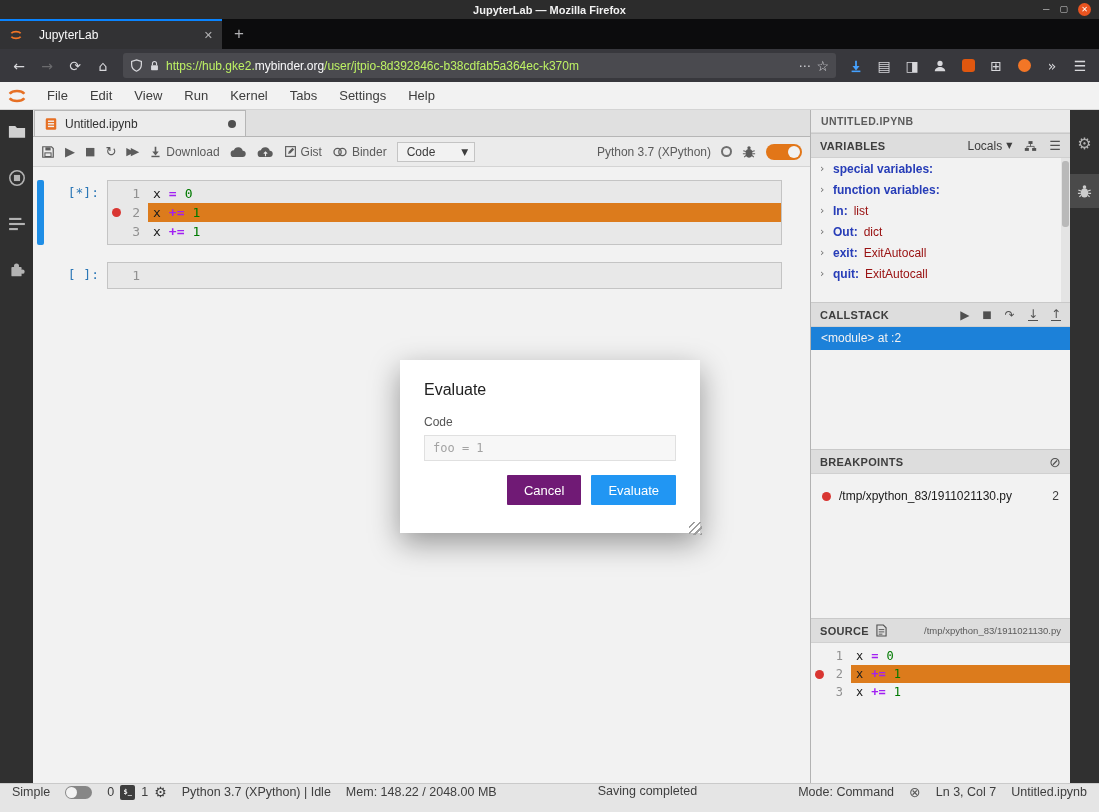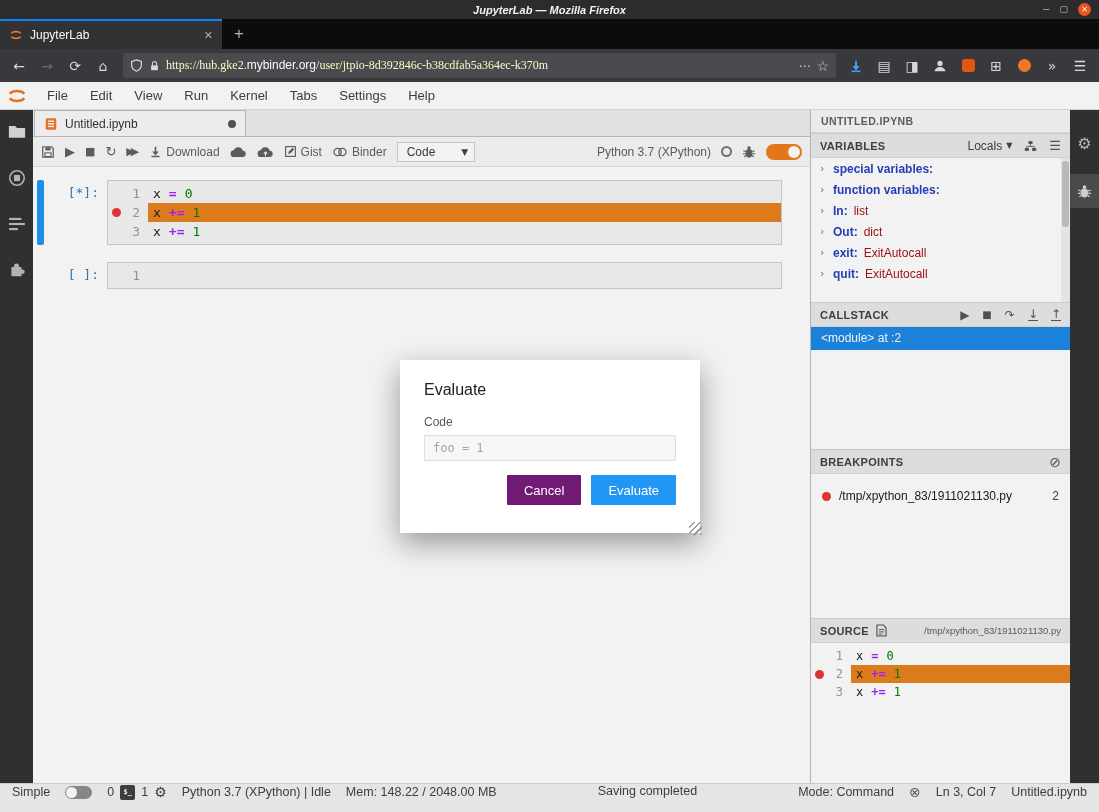--- a/index.html
+++ b/index.html
@@ -4,41 +4,41 @@
 <style>
   * { margin:0; padding:0; box-sizing:border-box; }
   html,body { width:1099px; height:812px; overflow:hidden; }
   body { font-family:"Liberation Sans",sans-serif; background:#000; }
   .glyph { font-family:"DejaVu Sans",sans-serif; }
 
   .screen { position:relative; width:1099px; height:812px; display:flex; flex-direction:column; }
 
   
   .titlebar { height:19px; background:#2c2c2c; position:relative; display:flex; align-items:center; flex:0 0 auto; }
-  .titlebar-title { position:absolute; left:0; right:0; text-align:center; color:#f2f2f2; font-size:11px; font-weight:bold;font-style:italic; }
+  .titlebar-title { position:absolute; left:0; right:0; text-align:center; color:#f2f2f2; font-size:11px; font-weight:bold; }
   .titlebar-controls { margin-left:auto; display:flex; align-items:center; gap:10px; padding-right:8px; z-index:1; }
   .tb-btn { color:#c9c9c9; font-size:9px; line-height:1; cursor:default; }
   .tb-close { width:13px; height:13px; background:var(--ubuntu-close-orange,#e95420); border-radius:50%; color:#fff; font-size:8px; display:flex; align-items:center; justify-content:center; }
 
   
   .ff-tabbar { height:30px; background:#0c0c0d; display:flex; align-items:stretch; flex:0 0 auto; }
-  .ff-tab { width:222px; background:#323234; border-top:2px solid #0a84ff; display:flex; align-items:center; gap:7px; padding:0 9px; }
+  .ff-tab { width:222px; background:#323234; border-top:2px solid #0a84ff; display:flex; align-items:center; gap:16px; padding:0 9px; }
   .favicon { width:14px; height:14px; flex:0 0 auto; display:flex; }
   .ff-tab-title { flex:1; color:#f9f9fa; font-size:12px; white-space:nowrap; overflow:hidden; }
   .ff-tab-close { color:#b1b1b3; font-size:11px; }
   .ff-newtab { color:#b1b1b3; font-size:17px; padding:0 12px; display:flex; align-items:center; }
 
   
   .ff-navbar { height:33px; background:#38383d; display:flex; align-items:center; padding:0 6px; gap:2px; flex:0 0 auto; }
   .nav-icon { width:26px; height:24px; display:flex; align-items:center; justify-content:center; color:#d7d7db; font-size:14px; border-radius:2px; flex:0 0 auto; }
   .nav-icon.dim { color:#6a6a6d; }
   .urlbar { flex:1; height:25px; background:#4a4a4f; border-radius:3px; margin:0 5px; display:flex; align-items:center; padding:0 7px; gap:6px; min-width:0; }
   .url-icn { display:flex; align-items:center; color:#d7d7db; flex:0 0 auto; font-size:12px; }
   .url-text { flex:1; font-size:12px; white-space:nowrap; overflow:hidden; text-overflow:ellipsis; }
-  .url-dim { color:#fef9c3;font-family:Liberation Serif, serif; }
+  .url-dim { color:#bef264; }
   .url-domain { color:#f9f9fa; }
   .ext-orange-sq { width:13px; height:13px; background:#e0570f; border-radius:3px; }
   .ext-orange-ci { width:13px; height:13px; background:#f37626; border-radius:50%; }
 
   
   .jlab { flex:1; display:flex; flex-direction:column; background:#fff; position:relative; min-height:0; }
   .jlab-menubar { height:28px; background:#fff; border-bottom:1px solid #e0e0e0; display:flex; align-items:center; padding-left:6px; flex:0 0 auto; }
   .jlab-logo { margin-right:8px; display:flex; }
   .menu-item { padding:0 11px; font-size:13px; color:#424242; height:100%; display:flex; align-items:center; }
 

